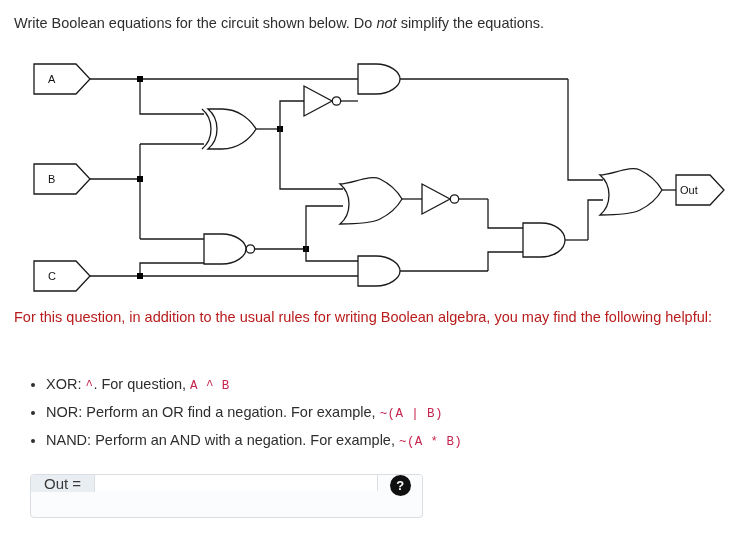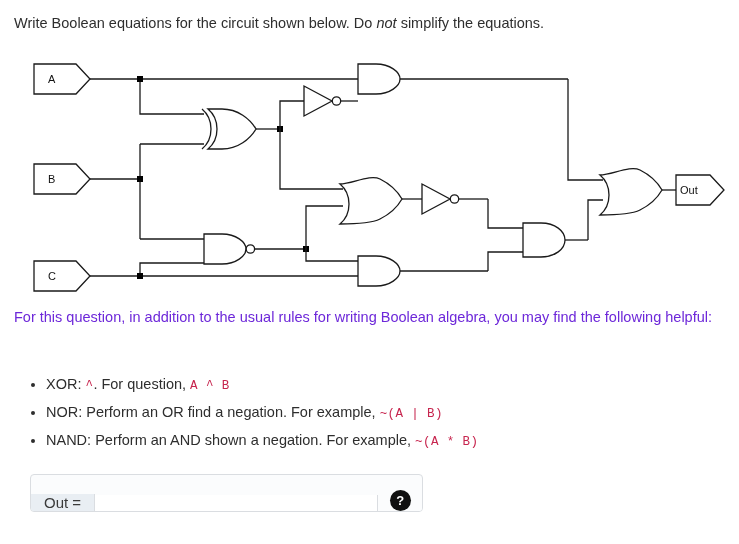--- a/index.html
+++ b/index.html
@@ -41,21 +41,21 @@
   }
   .circuit-wrap svg { display: block; }
 
   .helper-text {
     position: absolute;
     left: 14px;
     top: 306px;
     width: 716px;
     font-size: 14.5px;
     line-height: 23px;
-    color: #6d28d9;
+    color: #b91c1c;
   }
 
   .helper-list {
     position: absolute;
     left: 14px;
     top: 372px;
     width: 700px;
     margin: 0;
     padding: 0 0 0 32px;
     font-size: 14.5px;
@@ -69,22 +69,22 @@
     font-size: 12.5px;
     color: #c7254e;
     letter-spacing: 0.4px;
   }
 
   .answer-row {
     position: absolute;
     left: 30px;
     top: 474px;
     display: flex;
-    align-items: flex-end;
-    height: 38px;
+    align-items: flex-start;
+    height: 44px;
     border: 1px solid #dadde1;
     border-radius: 4px;
     background: #fbfcfd;
     overflow: hidden;
     box-sizing: border-box;
   }
   .answer-prefix {
     display: flex;
     align-items: center;
     justify-content: center;
@@ -256,21 +256,21 @@
 
       </g>
     </svg>
   </div>
 
   <div class="helper-text">For this question, in addition to the usual rules for writing Boolean algebra, you may find the following helpful:</div>
 
   <ul class="helper-list">
     <li><span>XOR: </span><code class="inline">^</code><span>. For question, </span><code class="inline">A ^ B</code></li>
     <li><span>NOR: Perform an OR find a negation. For example, </span><code class="inline">~(A | B)</code></li>
-    <li><span>NAND: Perform an AND shown a negation. For example, </span><code class="inline">~(A * B)</code></li>
+    <li><span>NAND: Perform an AND with a negation. For example, </span><code class="inline">~(A * B)</code></li>
   </ul>
 
   <div class="answer-row">
     <div class="answer-prefix">Out =</div>
     <input class="answer-input" type="text" value="" placeholder="" style="">
     <div class="answer-help">
       <div class="help-badge">?</div>
     </div>
   </div>
 

